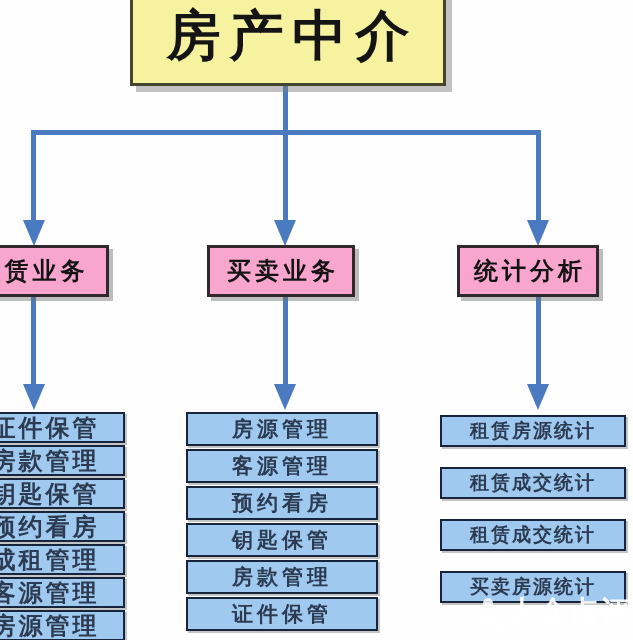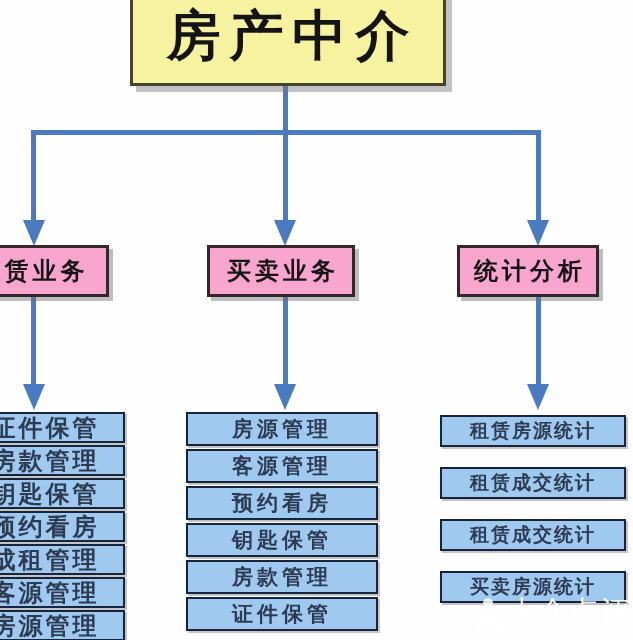--- a/index.html
+++ b/index.html
@@ -48,21 +48,21 @@
     border:2px solid var(--leaf-border);
     box-shadow:2px 2px 0 rgba(90,90,90,0.35);
     display:flex;align-items:center;justify-content:center;
     font-weight:bold;color:var(--leaf-text);
   }
   .c0 .leaf{height:31px;margin-bottom:2px;font-size:24px;letter-spacing:3px;}
   .c1 .leaf{height:34px;margin-bottom:3px;font-size:21px;letter-spacing:4px;}
   .c2 .leaf{height:32px;margin-bottom:20px;font-size:19px;letter-spacing:2px;}
   .watermark{
     position:absolute;top:592px;right:2px;display:flex;align-items:center;gap:1px;
-    color:rgba(255,255,255,0.92);font-size:30px;font-weight:normal;letter-spacing:1px;
+    color:rgba(255,255,255,0.92);font-size:30px;font-weight:bold;letter-spacing:1px;
     pointer-events:none;
   }
   .watermark svg{display:block;opacity:0.92;}
 </style>
 </head>
 <body>
 
 <div class="stage">
 
   <div class="line" style="left:283px;top:86px;width:5px;height:134px;"></div>

